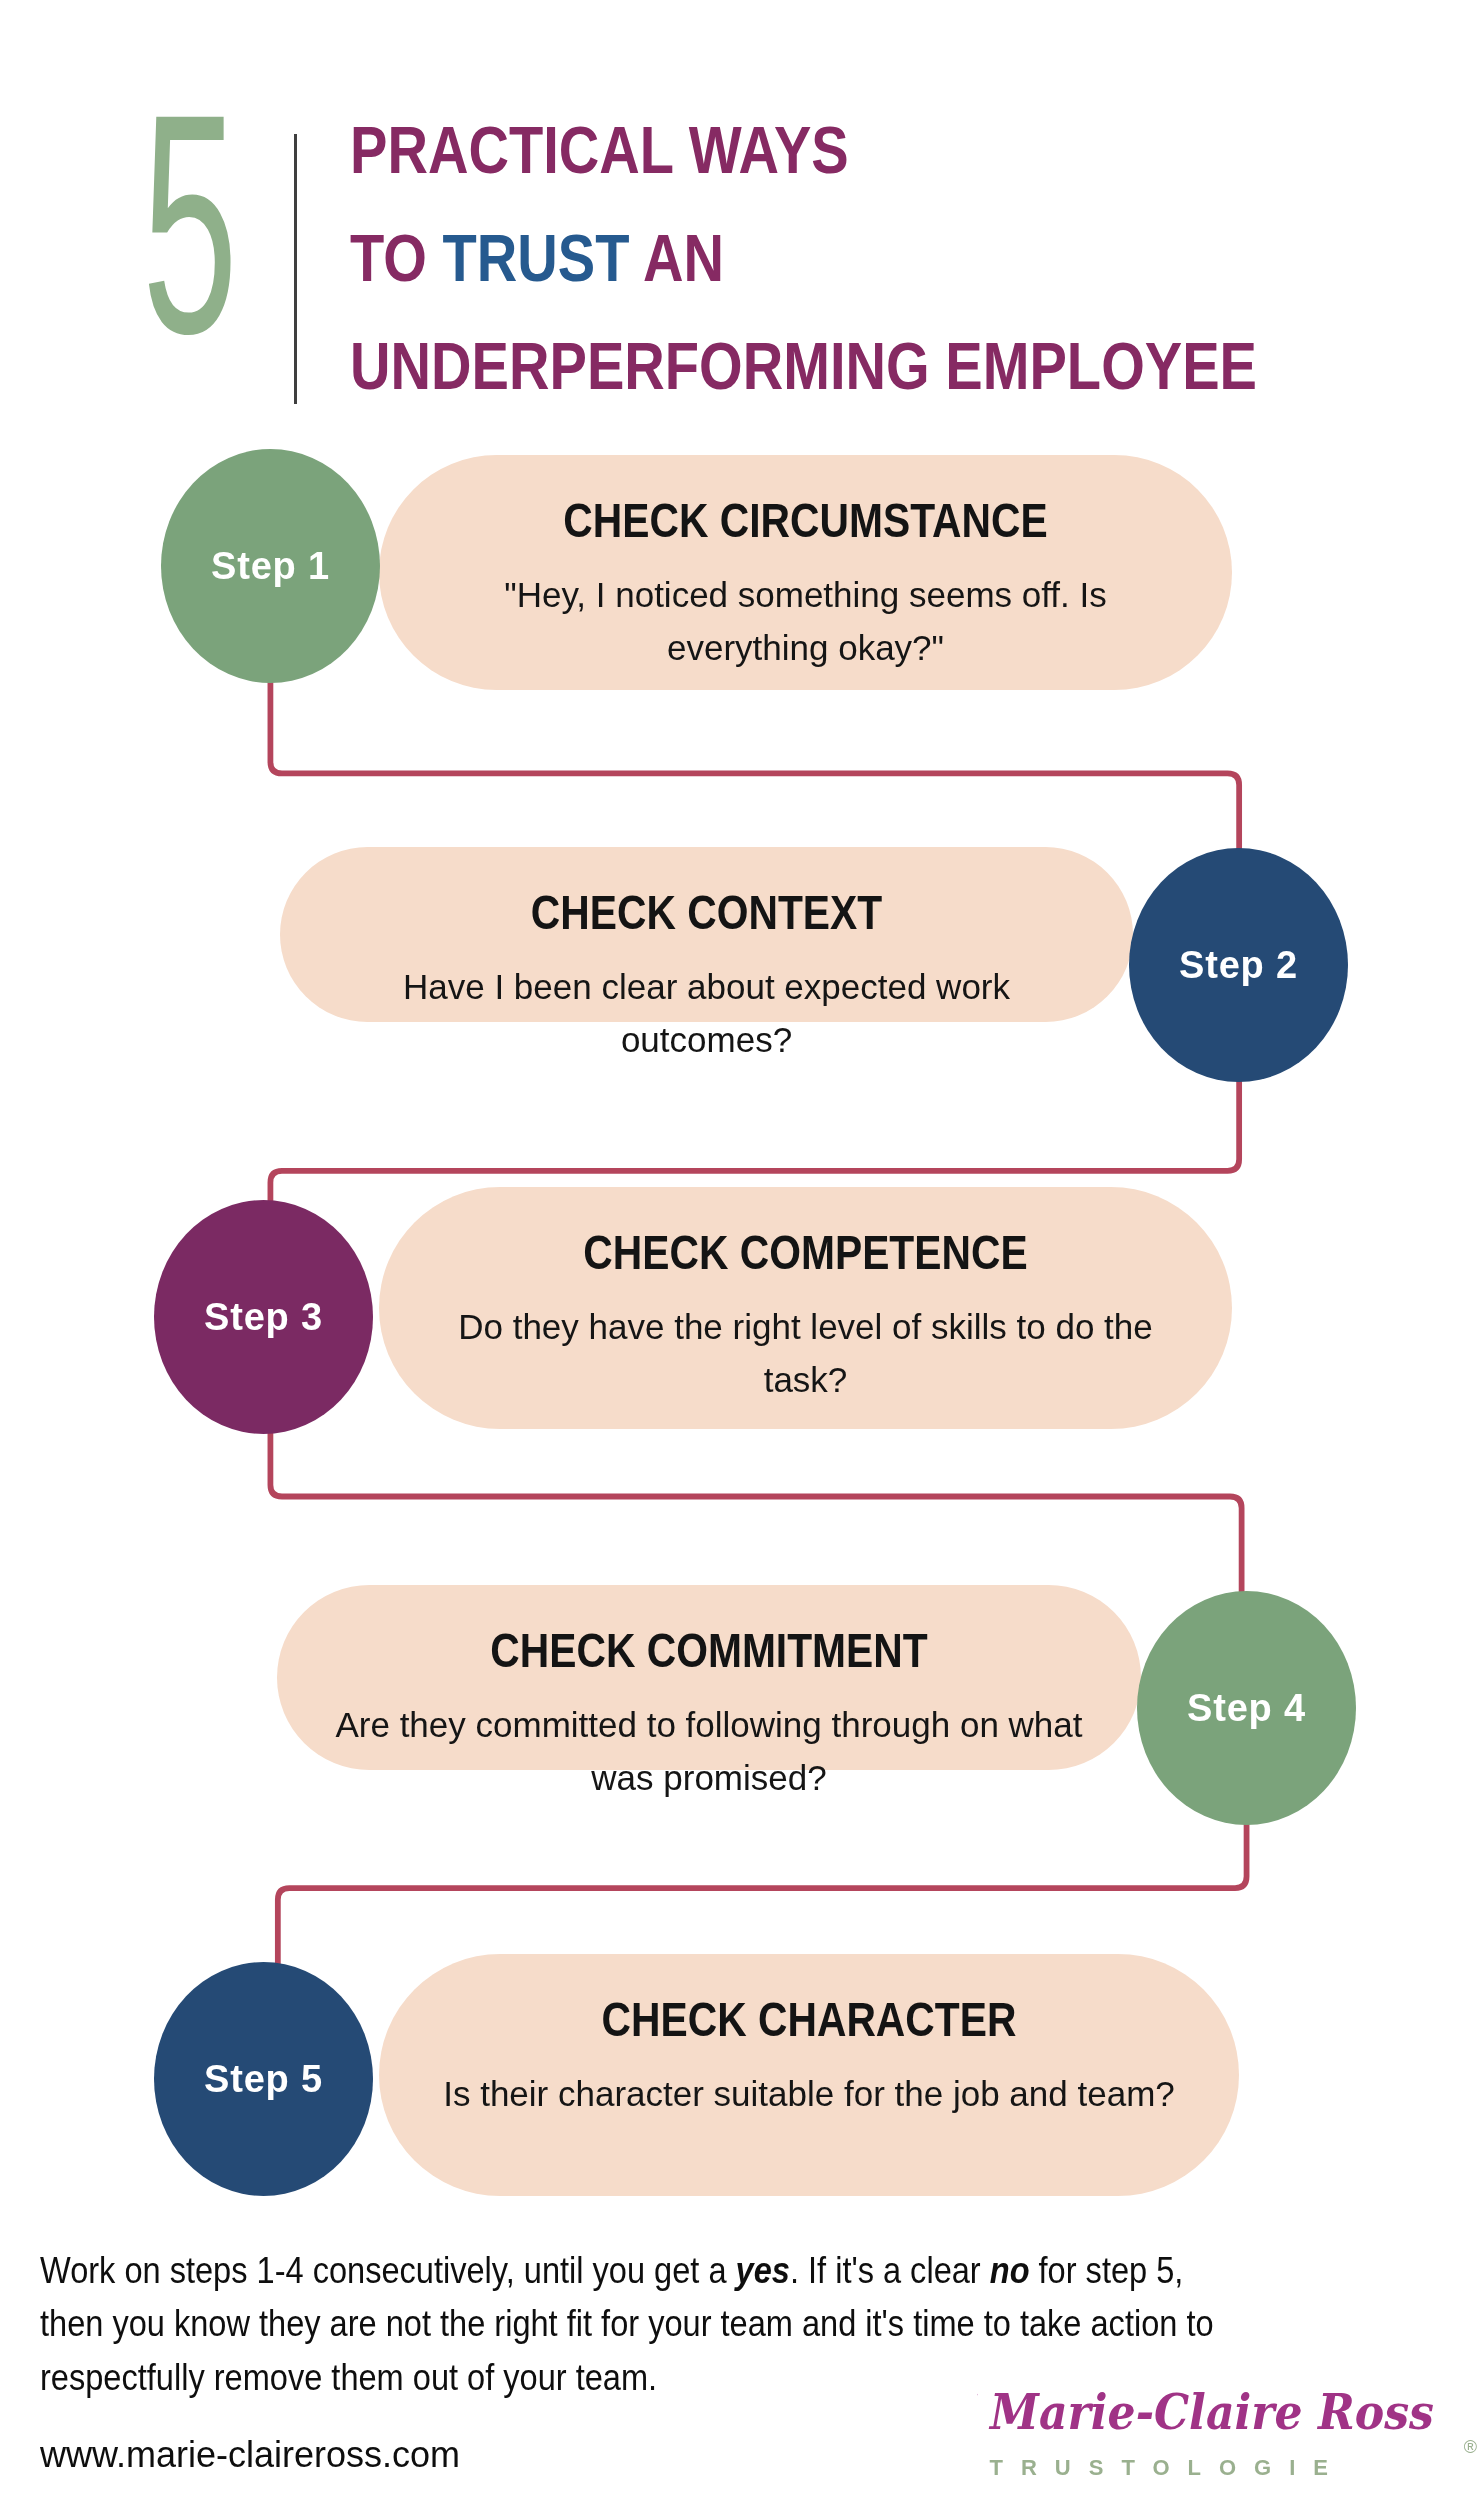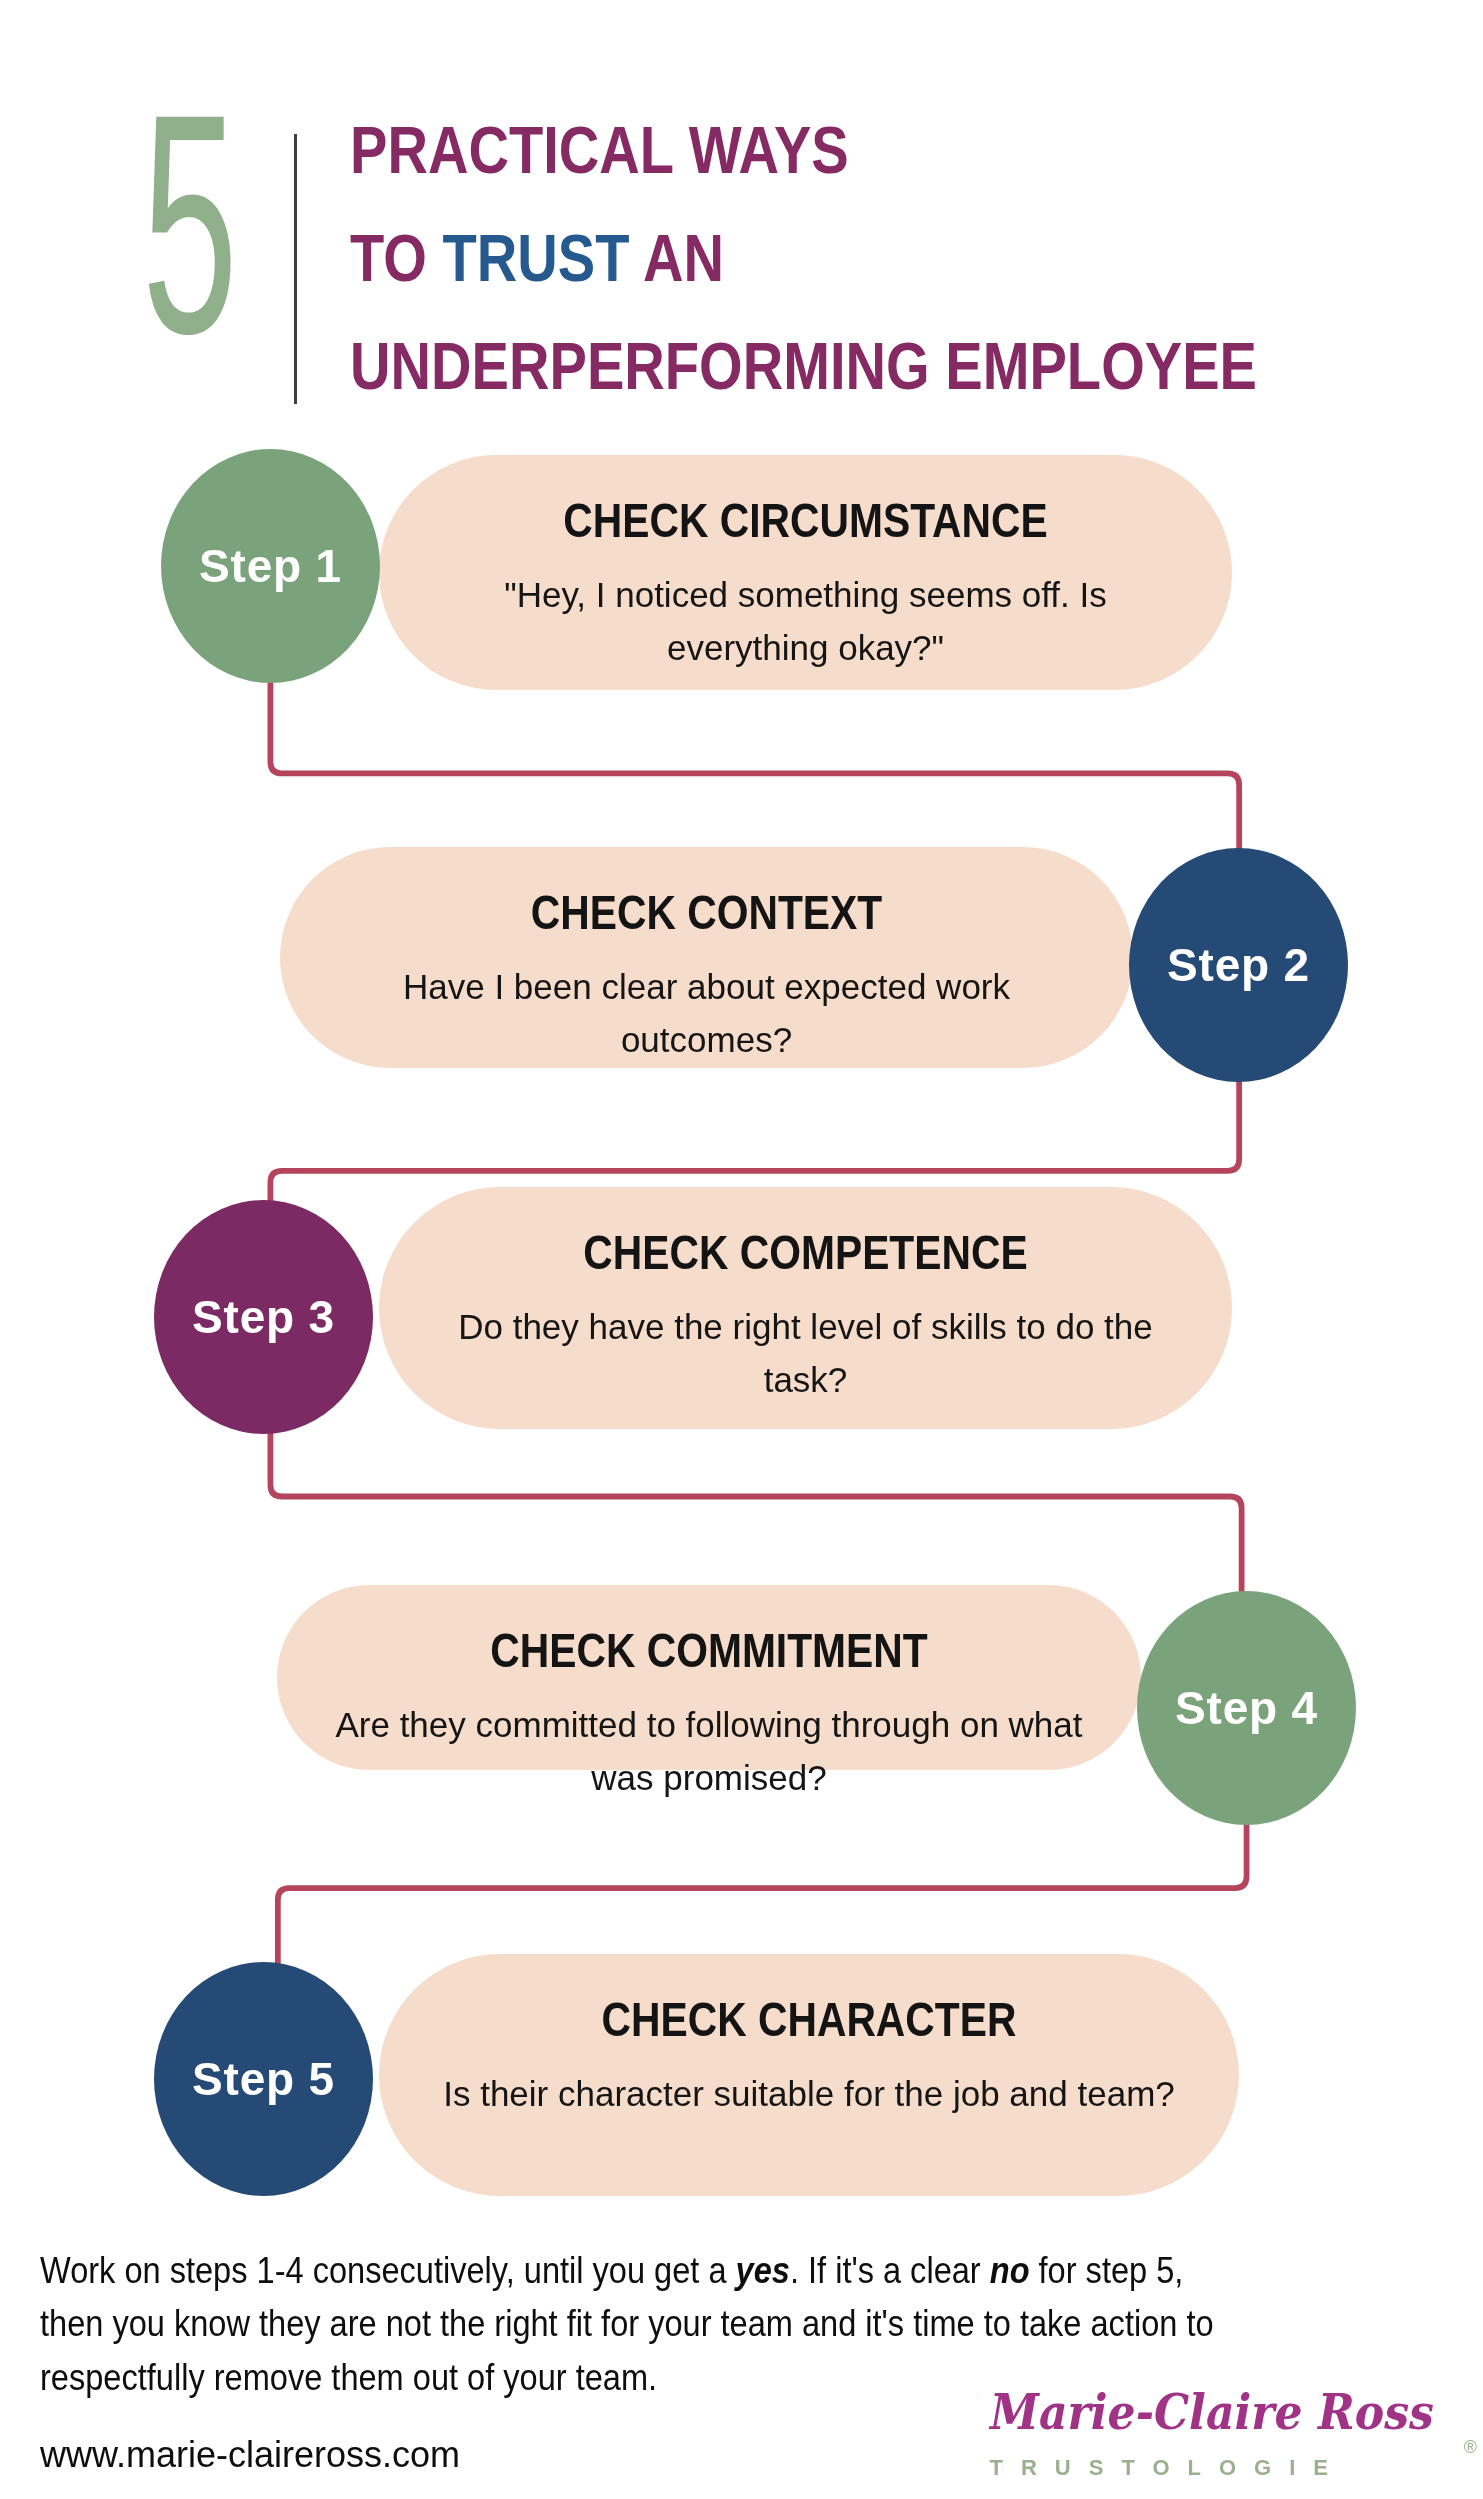--- a/index.html
+++ b/index.html
@@ -29,21 +29,21 @@
     white-space:nowrap;
   }
   .page-title .blue{color:#265a8f;}
   
   #connector-layer{position:absolute;left:0;top:0;z-index:0;}
   
   .circle{
     position:absolute;z-index:2;
     width:219px;height:234px;border-radius:50%;
     display:flex;align-items:center;justify-content:center;
-    color:#ffffff;font-weight:bold;font-size:46px;letter-spacing:0.8px;
+    color:#ffffff;font-weight:bold;font-size:38px;letter-spacing:0.8px;
   }
   .circle.green{background:#7ba37b;}
   .circle.navy{background:#254a75;}
   .circle.purple{background:#7b2a63;}
   .bubble{
     position:absolute;z-index:1;
     background:#f6dcca;border-radius:124px;
     text-align:center;box-sizing:border-box;
     padding:38px 49px 11px 49px;
   }
@@ -53,21 +53,21 @@
     white-space:nowrap;
   }
   .bubble p{
     margin:21.4px auto 0 auto;max-width:750px;
     font-size:35px;line-height:1.5;color:#151515;font-weight:normal;
   }
   
   #circle-1{left:161px;top:449px;}
   #bubble-1{left:379px;top:455px;width:853px;height:235px;}
   #circle-2{left:1129px;top:848px;}
-  #bubble-2{left:280px;top:847px;width:853px;height:221px;}
+  #bubble-2{left:280px;top:847px;width:853px;height:175px;}
   #circle-3{left:154px;top:1200px;}
   #bubble-3{left:379px;top:1187px;width:853px;height:242px;}
   #circle-4{left:1137px;top:1591px;}
   #bubble-4{left:277px;top:1585px;width:864px;height:185px;}
   #circle-5{left:154px;top:1962px;}
   #bubble-5{left:379px;top:1954px;width:860px;height:242px;}
   
   .footer-note{
     position:absolute;left:40px;top:2244px;width:1369px;
     font-size:37px;line-height:1.44;color:#0e0e0e;

